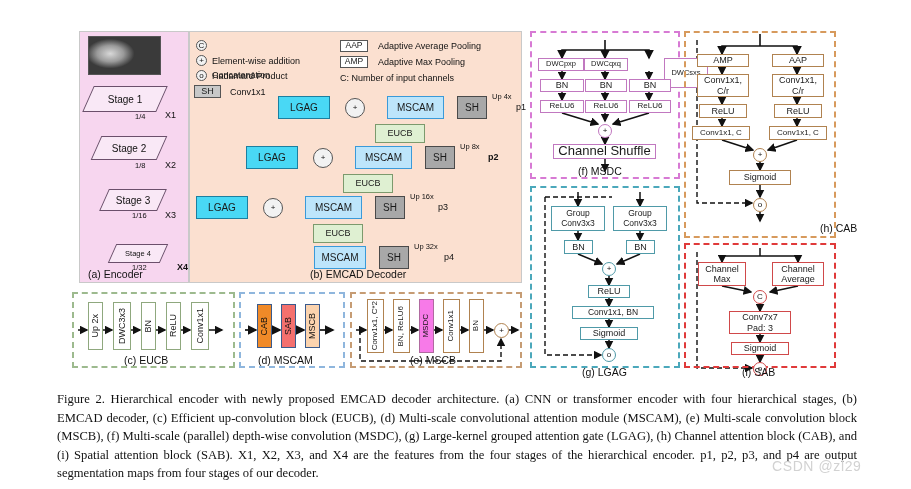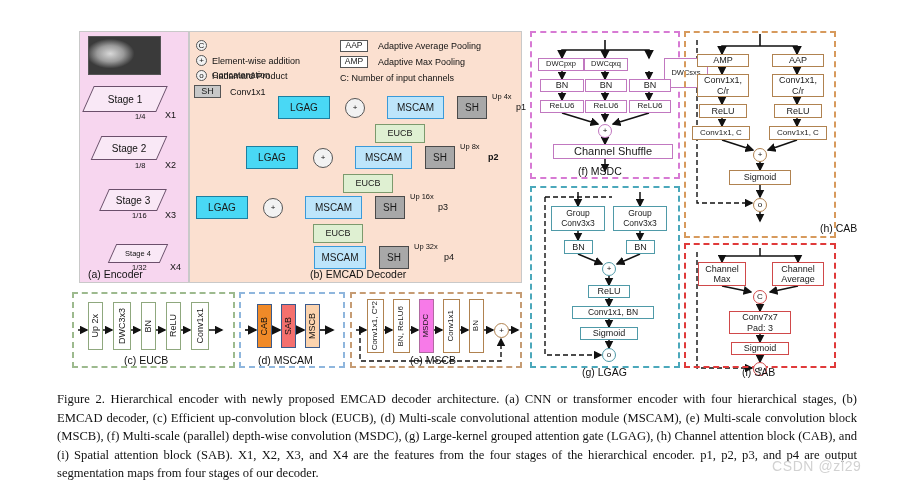--- a/index.html
+++ b/index.html
@@ -292,21 +292,21 @@
   </div>
 
   <div class="abs lbl-sm" style="left:135px; top:112px;">1/4</div>
   <div class="abs lbl-sm" style="left:135px; top:161px;">1/8</div>
   <div class="abs lbl-sm" style="left:132px; top:211px;">1/16</div>
   <div class="abs lbl-sm" style="left:132px; top:263px;">1/32</div>
 
   <div class="abs lbl" style="left:165px; top:110px;">X1</div>
   <div class="abs lbl" style="left:165px; top:160px;">X2</div>
   <div class="abs lbl" style="left:165px; top:210px;">X3</div>
-  <div class="abs lbl" style="left:170px; top:262px;">X4</div>
+  <div class="abs lbl" style="left:177px; top:262px;font-weight:bold;">X4</div>
 
   <div class="abs lbl-cap" style="left:88px; top:268px;">(a) Encoder</div>
 
   <div class="abs panel-decoder"></div>
 
   <div class="abs circ c-gray" style="left:196px; top:40px; width:11px; height:11px;">C</div>
   <div class="abs lbl" style="left:212px; top:26px;margin-top:44px;">Concatenation</div>
   <div class="abs circ c-gray" style="left:196px; top:55px; width:11px; height:11px;">+</div>
   <div class="abs lbl" style="left:212px; top:56px;">Element-wise addition</div>
   <div class="abs circ c-gray" style="left:196px; top:70px; width:11px; height:11px;">o</div>
@@ -355,21 +355,21 @@
   <div class="abs node n-purple" style="left:538px; top:58px; width:46px; height:13px; font-size:7.5px;">DWCpxp</div>
   <div class="abs node n-purple" style="left:584px; top:58px; width:44px; height:13px; font-size:7.5px;">DWCqxq</div>
   <div class="abs node n-purple" style="left:664px; top:58px; width:44px; height:30px; font-size:7.5px;">DWCsxs</div>
   <div class="abs node n-purple" style="left:540px; top:79px; width:44px; height:13px;">BN</div>
   <div class="abs node n-purple" style="left:585px; top:79px; width:42px; height:13px;">BN</div>
   <div class="abs node n-purple" style="left:629px; top:79px; width:42px; height:13px;">BN</div>
   <div class="abs node n-purple" style="left:540px; top:100px; width:44px; height:13px; font-size:8px;">ReLU6</div>
   <div class="abs node n-purple" style="left:585px; top:100px; width:42px; height:13px; font-size:8px;">ReLU6</div>
   <div class="abs node n-purple" style="left:629px; top:100px; width:42px; height:13px; font-size:8px;">ReLU6</div>
   <div class="abs circ c-purple" style="left:598px; top:124px; width:14px; height:14px;">+</div>
-  <div class="abs node n-purple" style="left:553px; top:144px; width:120px; height:15px; font-size:11px;">Channel Shuffle</div>
+  <div class="abs node n-purple" style="left:553px; top:144px; width:103px; height:15px; font-size:13px;">Channel Shuffle</div>
   <div class="abs lbl-cap" style="left:578px; top:165px;">(f) MSDC</div>
 
   <div class="abs dashbox box-cab"></div>
   <div class="abs node n-brown" style="left:697px; top:54px; width:52px; height:13px;">AMP</div>
   <div class="abs node n-brown" style="left:772px; top:54px; width:52px; height:13px;">AAP</div>
   <div class="abs node n-brown" style="left:697px; top:74px; width:52px; height:23px; white-space:normal;">Conv1x1, C/r</div>
   <div class="abs node n-brown" style="left:772px; top:74px; width:52px; height:23px; white-space:normal;">Conv1x1, C/r</div>
   <div class="abs node n-brown" style="left:699px; top:104px; width:48px; height:14px;">ReLU</div>
   <div class="abs node n-brown" style="left:774px; top:104px; width:48px; height:14px;">ReLU</div>
   <div class="abs node n-brown" style="left:692px; top:126px; width:58px; height:14px; font-size:8px;">Conv1x1, C</div>

